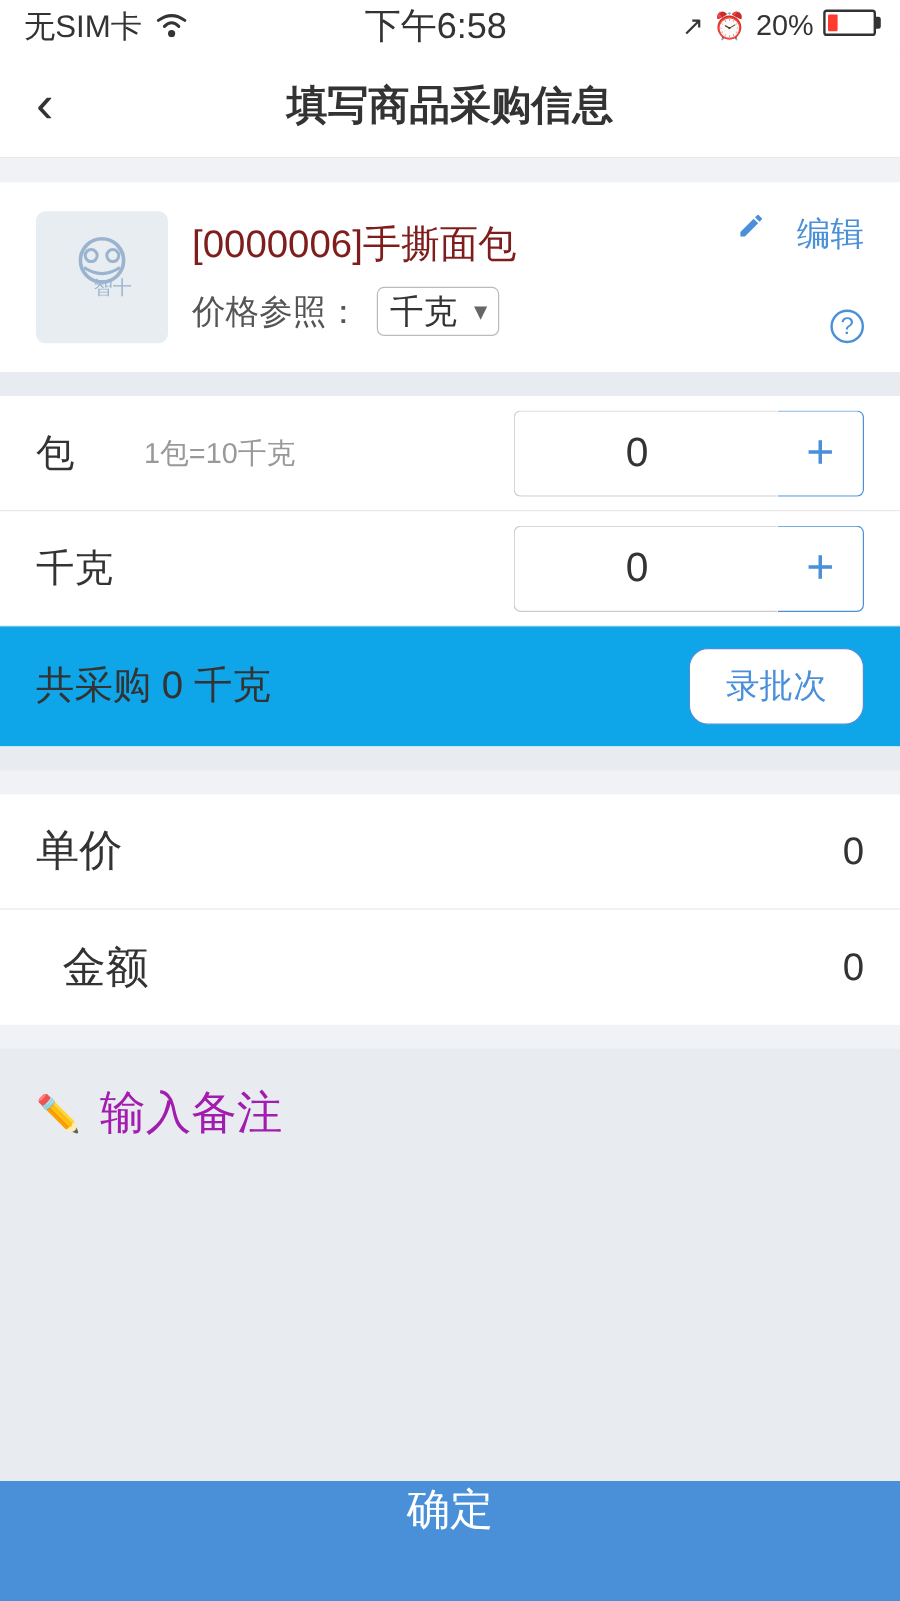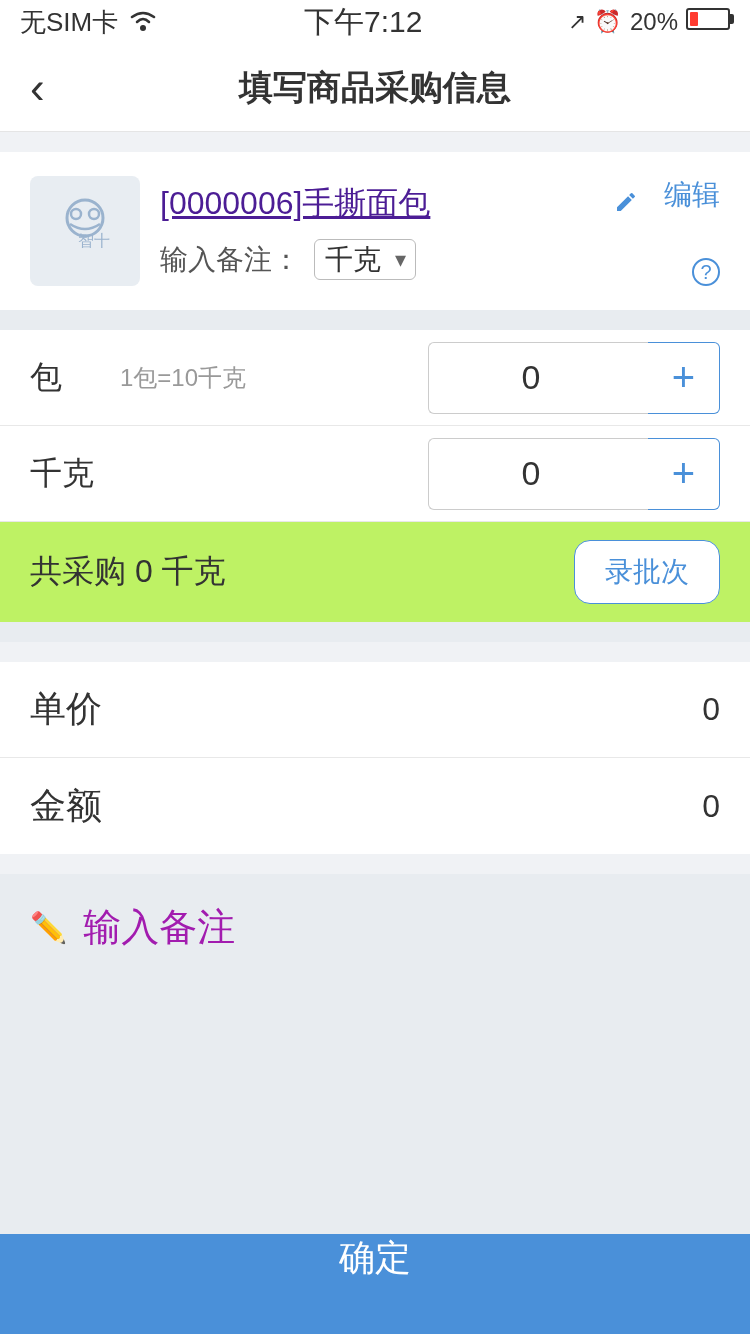--- a/index.html
+++ b/index.html
@@ -104,23 +104,22 @@
       flex-shrink: 0;
     }
     .product-image-icon {
       font-size: 48px;
       color: #7a9bbf;
       opacity: 0.7;
     }
     .product-info { flex: 1; }
     .product-name {
       font-size: 32px;
-      color: #4c1d95;
+      color: #7f1d1d;
       margin-bottom: 13px;
-      text-decoration: underline;
     }
     .product-unit-row {
       display: flex;
       align-items: center;
       gap: 14px;
       font-size: 28px;
       color: #555;
     }
     .unit-select-wrapper {
       position: relative;
@@ -147,21 +146,21 @@
       color: #666;
       pointer-events: none;
     }
     .edit-btn {
       position: absolute;
       top: 24px;
       right: 30px;
       color: #4a90d9;
       font-size: 28px;
       display: flex;
-      align-items: flex-end;
+      align-items: flex-start;
       gap: 22px;
       cursor: pointer;
     }
     .price-ref {
       position: absolute;
       bottom: 24px;
       right: 30px;
       color: #4a90d9;
       font-size: 28px;
       display: flex;
@@ -239,21 +238,21 @@
       display: flex;
       align-items: center;
     }
     .number-input-left {
       border-radius: 6px 0 0 6px;
       border-right: none;
     }
 
     
     .total-row {
-      background: #bef264;
+      background: #0ea5e9;
       display: flex;
       align-items: center;
       padding: 0 30px;
       height: 100px;
     }
     .total-label {
       font-size: 32px;
       color: #333;
       flex: 1;
     }
@@ -274,20 +273,21 @@
     }
     .price-row {
       display: flex;
       align-items: center;
       padding: 0 30px;
       height: 96px;
       border-bottom: 1px solid #e8e8e8;
     }
     .price-row:last-child {
       border-bottom: none;
+      margin-left: 22px;
     }
     .price-label {
       font-size: 36px;
       color: #333;
       flex: 1;
     }
     .price-value {
       font-size: 32px;
       color: #333;
     }
@@ -342,21 +342,21 @@
     <span>无SIM卡</span>
     <span>
       <svg width="30" height="22" viewBox="0 0 30 22">
         <path d="M15 18 Q15 18 15 18" stroke="#333" stroke-width="3" fill="none" stroke-linecap="round"></path>
         <circle cx="15" cy="19" r="3" fill="#333"></circle>
         <path d="M9 13 Q15 7 21 13" stroke="#333" stroke-width="2.5" fill="none" stroke-linecap="round"></path>
         <path d="M4 8 Q15 0 26 8" stroke="#333" stroke-width="2.5" fill="none" stroke-linecap="round"></path>
       </svg>
     </span>
   </div>
-  <div class="status-center">下午7:12</div>
+  <div class="status-center">下午6:58</div>
   <div class="status-right">
     <span style="font-size:22px;">↗</span>
     <span style="font-size:22px;">⏰</span>
     <span style="font-size:24px;">20%</span>
     <span>
       <span class="battery-body">
         <span class="battery-fill"></span>
       </span>
     </span>
   </div>
@@ -375,21 +375,21 @@
         <circle cx="26" cy="18" r="5" fill="none" stroke="#7a9bbf" stroke-width="2.5"></circle>
         <circle cx="44" cy="18" r="5" fill="none" stroke="#7a9bbf" stroke-width="2.5"></circle>
         <path d="M20 28 Q35 38 50 28" stroke="#7a9bbf" stroke-width="2.5" fill="none"></path>
         <text x="28" y="50" font-size="16" fill="#7a9bbf" font-family="serif">智十</text>
       </svg>
     </span>
   </div>
   <div class="product-info">
     <div class="product-name">[0000006]手撕面包</div>
     <div class="product-unit-row">
-      <span>输入备注：</span>
+      <span>价格参照：</span>
       <div class="unit-select-wrapper">
         <select>
           <option>千克</option>
           <option>包</option>
         </select>
       </div>
     </div>
   </div>
   <span class="edit-btn">
     <svg width="24" height="24" viewBox="0 0 24 24" style="margin-right:4px;">

